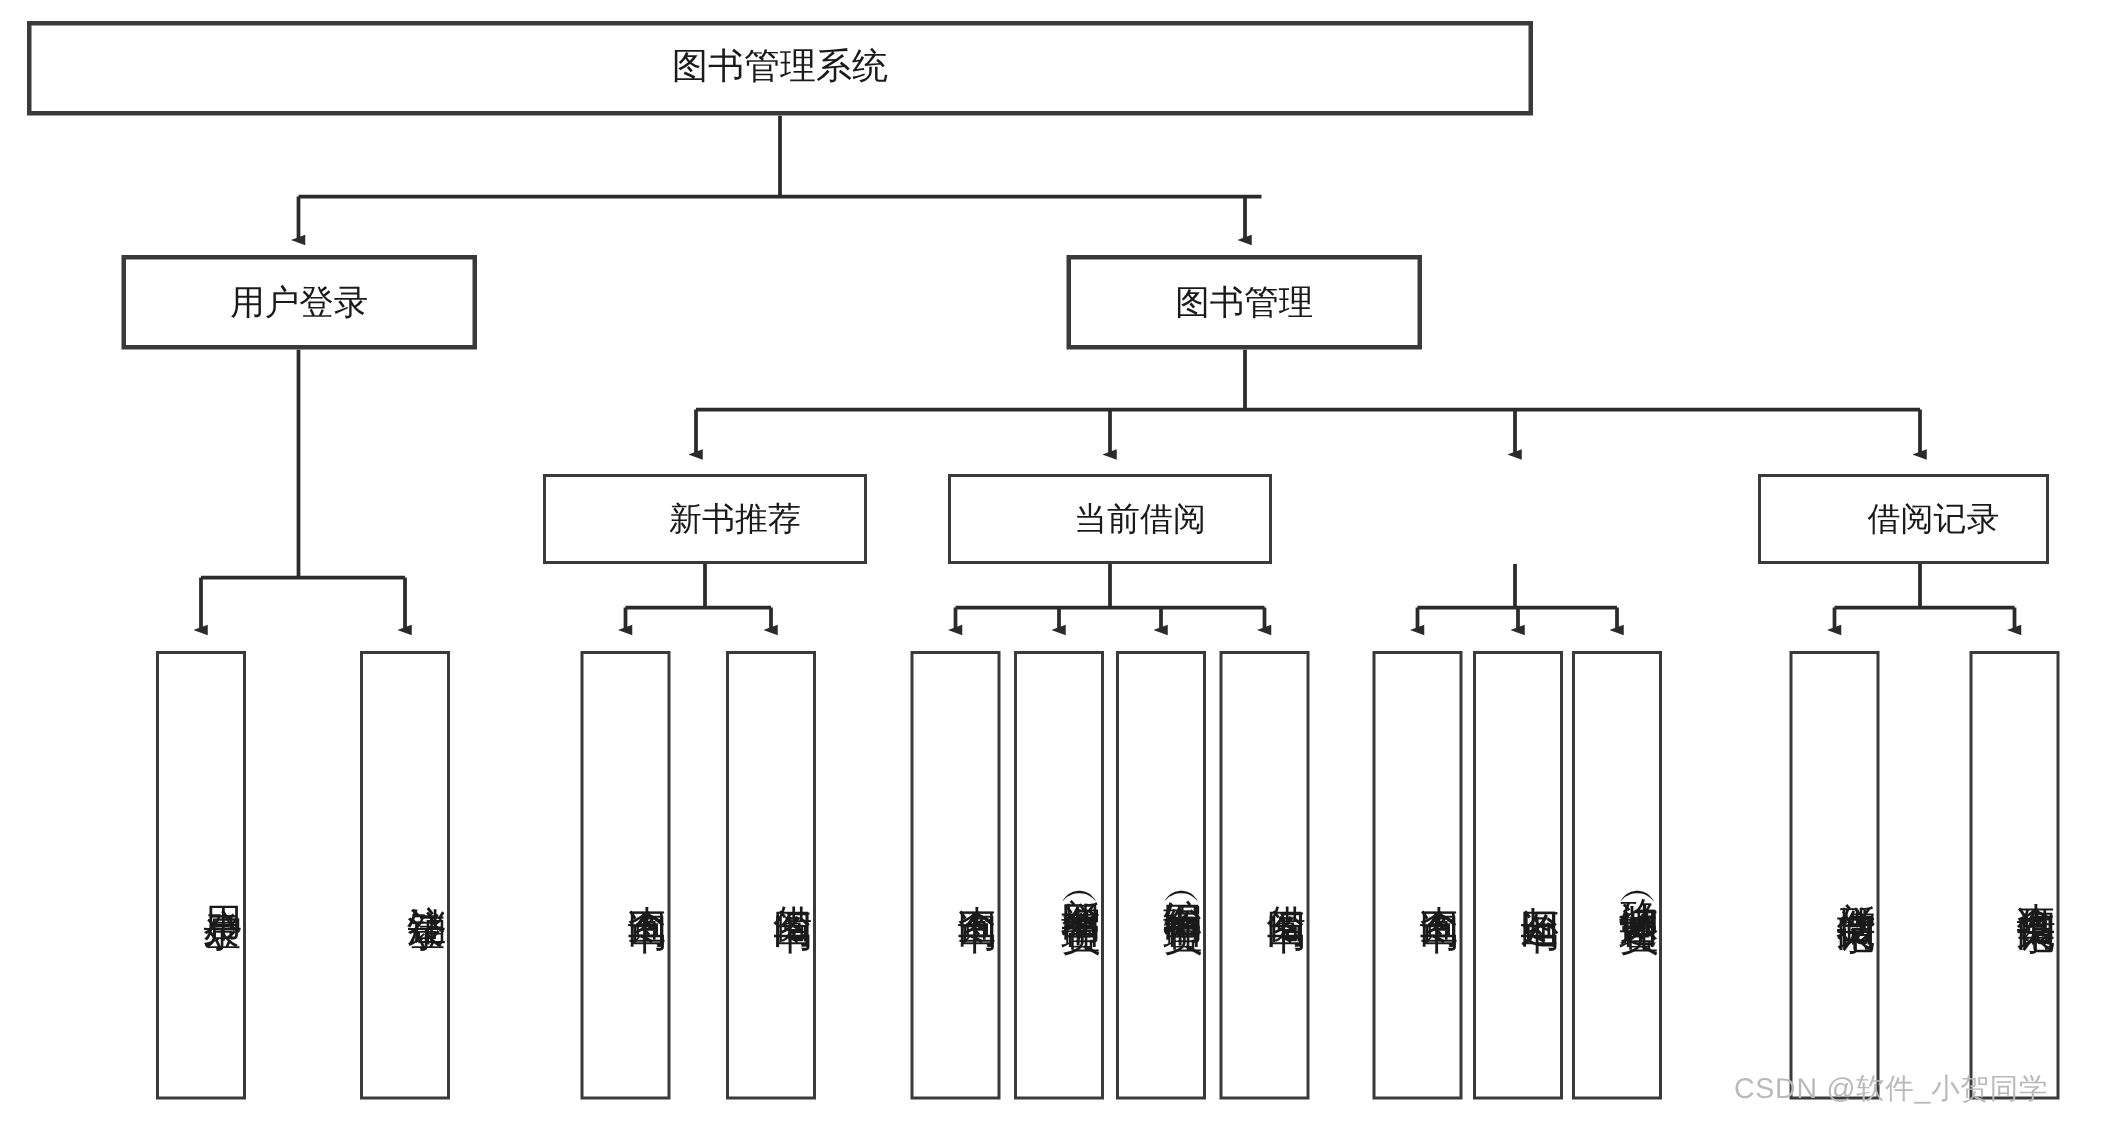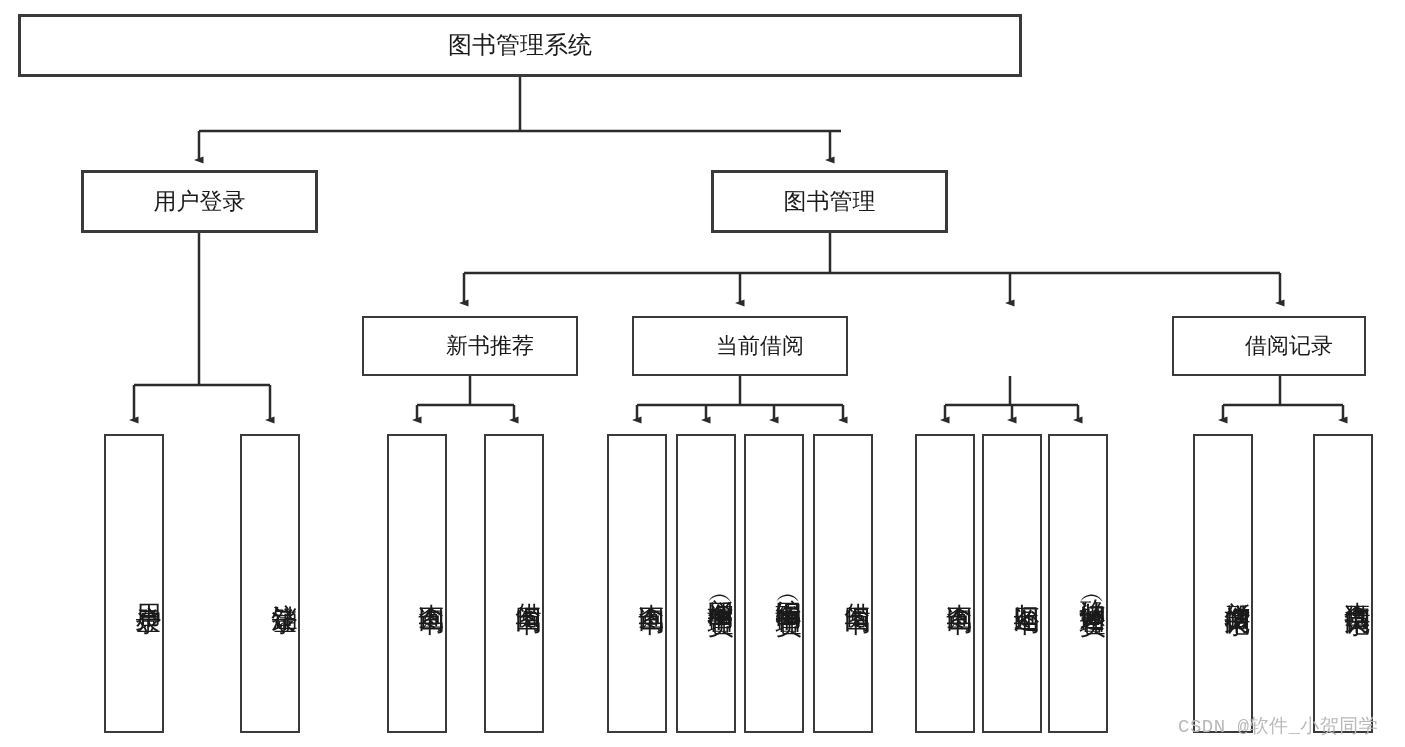--- a/index.html
+++ b/index.html
@@ -64,22 +64,21 @@
     align-items: flex-start;
   }
   .watermark {
     position: absolute;
     left: 1156px;
     top: 713px;
     font-size: 19px;
     color: #b9b9b9;
     letter-spacing: 0.5px;
     white-space: nowrap;
-    font-family: Liberation Mono, monospace;
-    margin-left: 22px;
+    font-family: Liberation Sans, sans-serif;
   }
 </style>
 </head>
 <body>
 
 <div id="canvas">
 
   <svg class="edges" viewBox="0 0 1405 747">
     <defs>
       <marker id="arrow" markerWidth="10" markerHeight="10" refX="4" refY="5" orient="auto" markerUnits="userSpaceOnUse">

